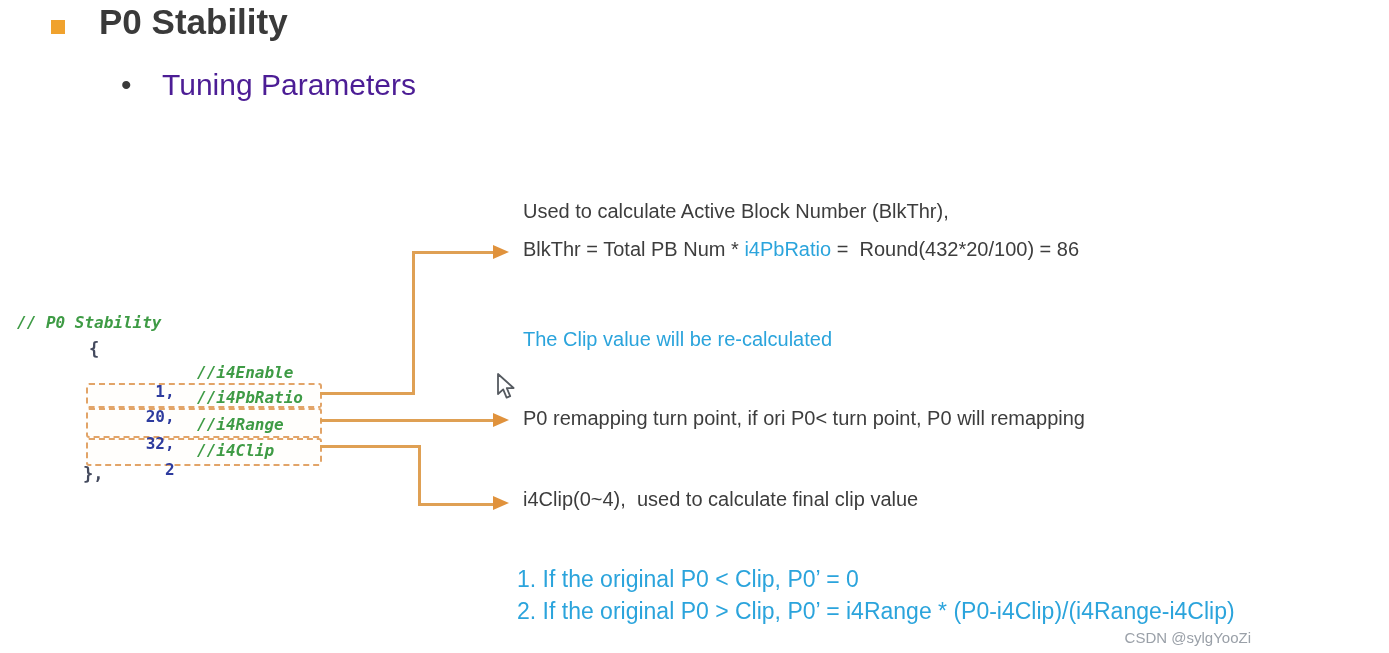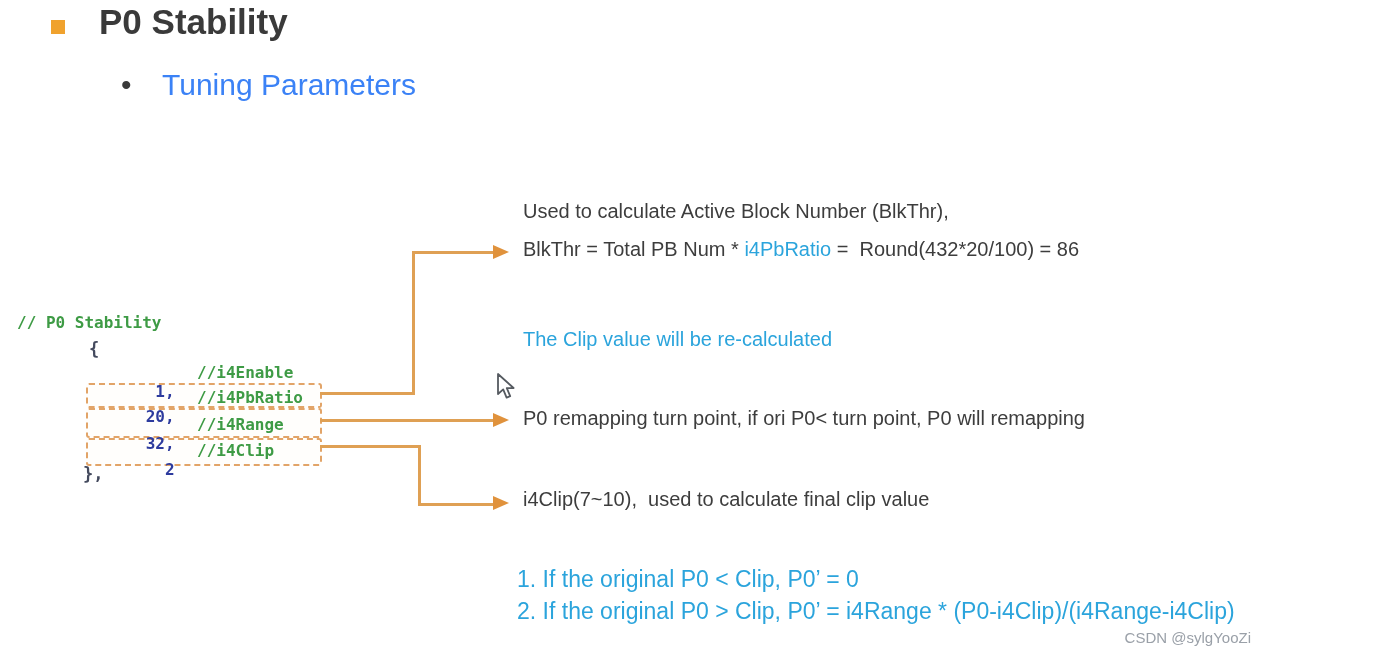--- a/index.html
+++ b/index.html
@@ -9,25 +9,25 @@
     background:#ffffff;
     overflow:hidden;
     font-family:"Liberation Sans", sans-serif;
   }
   .abs{position:absolute;}
 
   
   .title-bullet{width:14px;height:14px;background:#F0A22E;left:51px;top:20px;}
   .page-title{left:99px;top:2px;font-size:35px;font-weight:bold;color:#3a3a3a;letter-spacing:0px;}
   .sub-bullet{left:121px;top:68px;font-size:30px;color:#3a3a3a;}
-  .subtitle{left:162px;top:68px;font-size:30px;color:#3b82f6;}
+  .subtitle{left:162px;top:68px;font-size:30px;color:#4c1d95;}
 
   
   .code{font-family:"DejaVu Sans Mono","Liberation Mono",monospace;font-size:16px;white-space:pre;}
-  .code-comment{color:#3E9B45;font-weight:bold;}
+  .code-comment{color:#3E9B45;font-style:italic;font-weight:bold;}
   .code-brace{color:#444A5E;font-weight:bold;font-size:17px;}
   .code-num{color:#2D3B9E;font-weight:bold;display:inline-block;width:46px;text-align:right;}
   .code-row{left:90px;width:240px;height:22px;}
   .code-row .cmt{position:absolute;left:107px;top:0;}
   .dash-box{border:2px dashed #E2A468;border-radius:3px;background:rgba(255,252,246,0.35);}
 
   
   .oline{background:#DFA054;}
   .arrowhead{width:0;height:0;border-top:7px solid transparent;border-bottom:7px solid transparent;border-left:16px solid #E0923C;}
 
@@ -87,21 +87,21 @@
   <div class="abs oline" style="left:418px;top:445px;width:3px;height:61px;"></div>
   <div class="abs oline" style="left:418px;top:503px;width:76px;height:3px;"></div>
   <div class="abs arrowhead" style="left:493px;top:496px;"></div>
 
   <div class="abs ann" style="left:523px;top:200px;">Used to calculate Active Block Number (BlkThr),</div>
   <div class="abs ann" style="left:523px;top:238px;"><span>BlkThr = Total PB Num * </span><span class="param-blue">i4PbRatio</span><span> =  Round(432*20/100) = 86</span></div>
   <div class="abs ann ann-blue" style="left:523px;top:328px;">The Clip value will be re-calculated</div>
 
   <div class="abs ann" style="left:523px;top:407px;">P0 remapping turn point, if ori P0&lt; turn point, P0 will remapping</div>
 
-  <div class="abs ann" style="left:523px;top:488px;">i4Clip(7~10),  used to calculate final clip value</div>
+  <div class="abs ann" style="left:523px;top:488px;">i4Clip(0~4),  used to calculate final clip value</div>
   <div class="abs ann ann-blue ann-small" style="left:517px;top:566px;">1. If the original P0 &lt; Clip, P0’ = 0</div>
   <div class="abs ann ann-blue ann-small" style="left:517px;top:598px;">2. If the original P0 &gt; Clip, P0’ = i4Range * (P0-i4Clip)/(i4Range-i4Clip)</div>
 
   <svg class="abs" style="left:495px;top:373px;" width="24" height="28" viewBox="0 0 24 28">
     <path d="M3 1 L3 21 L8.2 16.4 L11.6 24.6 L15.2 23.1 L11.8 15.2 L18.6 15.0 Z" fill="#ffffff" stroke="#555a60" stroke-width="1.8" stroke-linejoin="round"></path>
   </svg>
 
   <div class="abs watermark">CSDN @sylgYooZi</div>
 
 </div>

